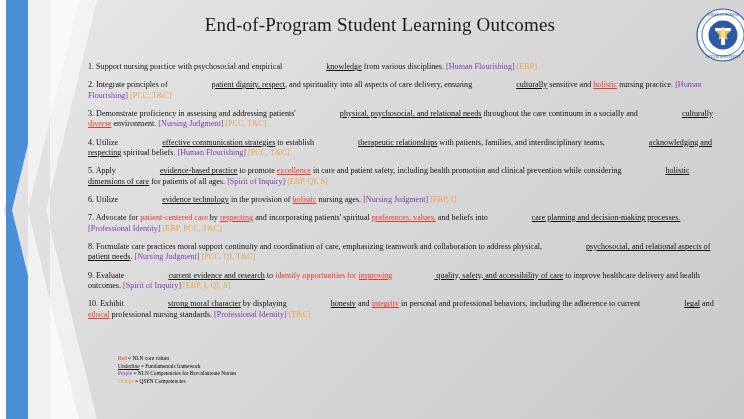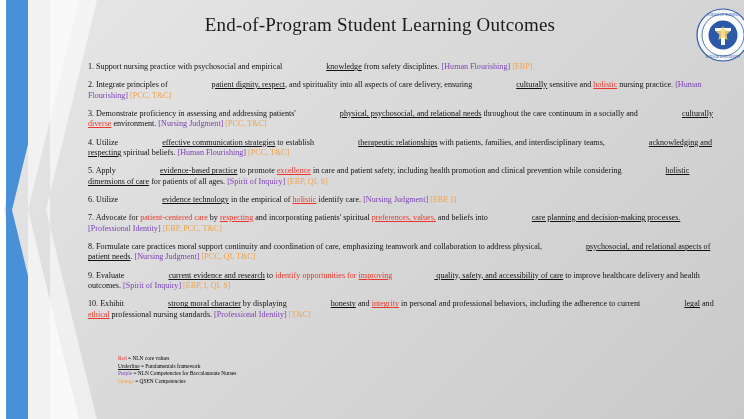--- a/index.html
+++ b/index.html
@@ -108,26 +108,26 @@
       <circle cx="27" cy="27" r="21" fill="#ffffff" stroke="#2d5aa8" stroke-width="0.8"></circle>
       <circle cx="27" cy="27" r="14.5" fill="#2d5aa8"></circle>
       <path d="M19 20 h16 v3 h-6 v14 h-4 v-14 h-6 z" fill="#ffffff"></path>
       <path d="M27 18 l2.2 4.6 5 .7 -3.6 3.5 .85 5 -4.45 -2.35 -4.45 2.35 .85 -5 -3.6 -3.5 5 -.7 z" fill="#f8d66d" opacity="0.85"></path>
       <text x="27" y="8" font-size="3.1" fill="#2d5aa8" text-anchor="middle" font-family="Liberation Serif, serif">SCHOOL OF NURSING</text>
       <text x="27" y="50" font-size="3.4" fill="#2d5aa8" text-anchor="middle" font-family="Liberation Serif, serif">BAYLOR UNIVERSITY</text>
     </svg>
   </div>
 
   <div class="content" id="outcomes-container">
-      <div class="outcome"><span>1.</span> <span>Support nursing practice with psychosocial and empirical </span><span class="u">knowledge</span><span> from safety disciplines. </span><span class="purple">[Human Flourishing]</span><span> </span><span class="orange">[EBP]</span></div>
+      <div class="outcome"><span>1.</span> <span>Support nursing practice with psychosocial and empirical </span><span class="u">knowledge</span><span> from various disciplines. </span><span class="purple">[Human Flourishing]</span><span> </span><span class="orange">[EBP]</span></div>
       <div class="outcome"><span>2.</span> <span>Integrate principles of </span><span class="u">patient dignity, respect</span><span>, and spirituality into all aspects of care delivery, ensuring </span><span class="u">culturally</span><span> sensitive and </span><span class="red-u">holistic</span><span> nursing practice. </span><span class="purple">[Human Flourishing]</span><span> </span><span class="orange">[PCC, T&amp;C]</span></div>
       <div class="outcome"><span>3.</span> <span>Demonstrate proficiency in assessing and addressing patients' </span><span class="u">physical, psychosocial, and relational needs</span><span> throughout the care continuum in a socially and </span><span class="u">culturally</span><span> </span><span class="red-u">diverse</span><span> environment. </span><span class="purple">[Nursing Judgment]</span><span> </span><span class="orange">[PCC, T&amp;C]</span></div>
       <div class="outcome"><span>4.</span> <span>Utilize </span><span class="u">effective communication strategies</span><span> to establish </span><span class="u">therapeutic relationships</span><span> with patients, families, and interdisciplinary teams, </span><span class="u">acknowledging and respecting</span><span> spiritual beliefs. </span><span class="purple">[Human Flourishing]</span><span> </span><span class="orange">[PCC, T&amp;C]</span></div>
       <div class="outcome"><span>5.</span> <span>Apply </span><span class="u">evidence-based practice</span><span> to promote </span><span class="red-u">excellence</span><span> in care and patient safety, including health promotion and clinical prevention while considering </span><span class="u">holistic dimensions of care</span><span> for patients of all ages. </span><span class="purple">[Spirit of Inquiry]</span><span> </span><span class="orange">[EBP, QI, S]</span></div>
-      <div class="outcome"><span>6.</span> <span>Utilize </span><span class="u">evidence technology</span><span> in the empirical of </span><span class="red-u">holistic</span><span> identify care. </span><span class="purple">[Nursing Judgment]</span><span> </span><span class="orange">[EBP, I]</span></div>
+      <div class="outcome"><span>6.</span> <span>Utilize </span><span class="u">evidence technology</span><span> in the provision of </span><span class="red-u">holistic</span><span> nursing ages. </span><span class="purple">[Nursing Judgment]</span><span> </span><span class="orange">[EBP, I]</span></div>
       <div class="outcome"><span>7.</span> <span>Advocate for </span><span class="red">patient-centered care</span><span> by </span><span class="red-u">respecting</span><span> and incorporating patients' spiritual </span><span class="red-u">preferences, values,</span><span> and beliefs into </span><span class="u">care planning and decision-making processes.</span><span> </span><span class="purple">[Professional Identity]</span><span> </span><span class="orange">[EBP, PCC, T&amp;C]</span></div>
       <div class="outcome"><span>8.</span> <span>Formulate care practices moral support continuity and coordination of care, emphasizing teamwork and collaboration to address physical, </span><span class="u">psychosocial, and relational aspects of patient needs</span><span>. </span><span class="purple">[Nursing Judgment]</span><span> </span><span class="orange">[PCC, QI, T&amp;C]</span></div>
       <div class="outcome"><span>9.</span> <span>Evaluate </span><span class="u">current evidence and research</span><span> to </span><span class="red">identify opportunities for</span><span> </span><span class="red-u">improving</span><span class="u"> quality, safety, and accessibility of care</span><span> to improve healthcare delivery and health outcomes. </span><span class="purple">[Spirit of Inquiry]</span><span> </span><span class="orange">[EBP, I, QI, S]</span></div>
       <div class="outcome"><span>10.</span> <span>Exhibit </span><span class="u">strong moral character</span><span> by displaying </span><span class="u">honesty</span><span> and </span><span class="red-u">integrity</span><span> in personal and professional behaviors, including the adherence to current </span><span class="u">legal</span><span> and </span><span class="red-u">ethical</span><span> professional nursing standards. </span><span class="purple">[Professional Identity]</span><span> </span><span class="orange">[T&amp;C]</span></div>
     </div>
 
   <div class="legend" id="legend-container">
       <div><span class="k-red">Red</span><span> = NLN core values</span></div>
       <div><span class="k-underline">Underline</span><span> = Fundamentals framework</span></div>
       <div><span class="k-purple">Purple</span><span> = NLN Competencies for Baccalaureate Nurses</span></div>

